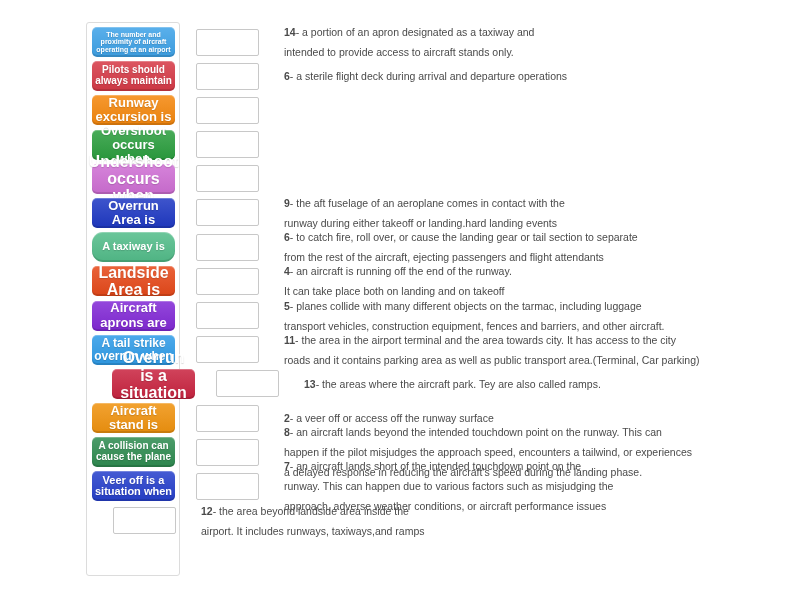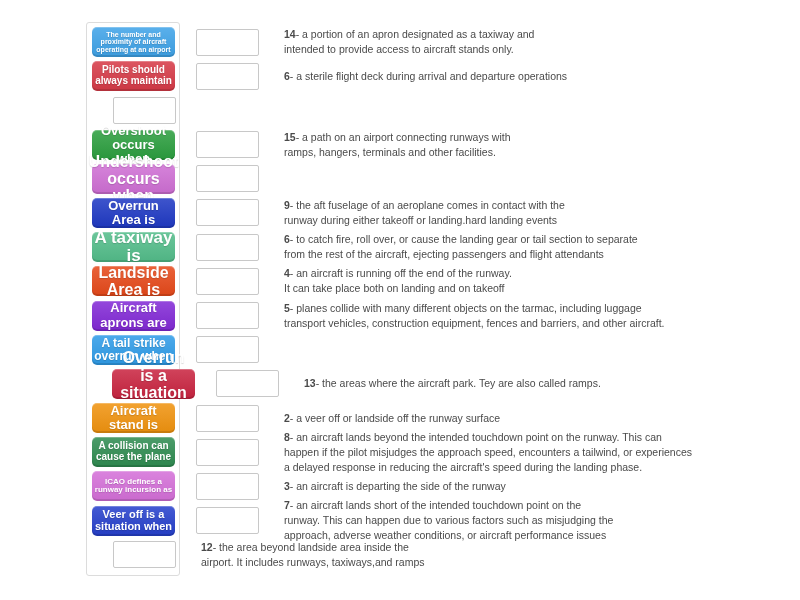--- a/index.html
+++ b/index.html
@@ -11,21 +11,21 @@
   .row{display:flex;align-items:center;height:30px;margin-bottom:4.2px;}
   .tile{flex:none;width:83px;height:30px;box-sizing:border-box;border-radius:5px;
         color:#ffffff;font-weight:bold;text-align:center;white-space:pre-line;
         display:flex;align-items:center;justify-content:center;line-height:1.08;
         padding:1px 2px;cursor:pointer;
         background-image:linear-gradient(rgba(255,255,255,0.14),rgba(0,0,0,0.05));
         box-shadow:inset 0 -2px 0 rgba(0,0,0,0.12), inset 0 1px 0 rgba(255,255,255,0.25);
         text-shadow:0 1px 1px rgba(0,0,0,0.15);}
   .slot{flex:none;width:63px;height:27px;box-sizing:border-box;margin-left:21px;
         border:1px solid #c8c8c8;border-radius:2px;background:#ffffff;}
-  .def{flex:1;margin-left:25px;font-size:10.5px;line-height:15px;color:#4a4a4a;}
+  .def{flex:1;margin-left:25px;font-size:10.5px;line-height:20px;color:#4a4a4a;}
   .def .num{font-weight:bold;}
   .def .body{white-space:pre-line;}
 </style>
 </head>
 <body>
 
 <div class="page">
   <div class="terms-panel"></div>
   <div class="rows">
 
@@ -39,47 +39,47 @@
     </div>
 
     <div class="row">
       <div class="tile" style="background-color: rgb(214, 58, 71); font-size: 10px;">Pilots should
 always maintain</div>
       <div class="slot"></div>
       <div class="def"><span class="num">6</span><span class="body">- a sterile flight deck during arrival and departure operations</span></div>
     </div>
 
     <div class="row">
+      <div class="tile" style="background-color: rgb(245, 136, 14); font-size: 13px;">Runway
+excursion is</div>
       <div class="slot"></div>
     </div>
 
     <div class="row">
       <div class="tile" style="background-color: rgb(43, 158, 62); font-size: 13px;">Overshoot
 occurs when</div>
       <div class="slot"></div>
-      <div class="def"><span class="num">15</span><span class="body">- a path on an airport connecting runways with
-ramps, hangers, terminals and other facilities.</span></div>
     </div>
 
     <div class="row">
       <div class="tile" style="background-color: rgb(207, 111, 212); font-size: 16px;">Undershoot
 occurs when</div>
       <div class="slot"></div>
     </div>
 
     <div class="row">
       <div class="tile" style="background-color: rgb(31, 57, 196); font-size: 13px;">Overrun
 Area is</div>
       <div class="slot"></div>
       <div class="def"><span class="num">9</span><span class="body">- the aft fuselage of an aeroplane comes in contact with the
 runway during either takeoff or landing.hard landing events</span></div>
     </div>
 
     <div class="row">
-      <div class="tile" style="background-color: rgb(83, 189, 138); font-size: 17px;">A taxiway is</div>
+      <div class="tile" style="background-color: rgb(83, 189, 138); font-size: 11px; border-radius: 11px;">A taxiway is</div>
       <div class="slot"></div>
       <div class="def"><span class="num">6</span><span class="body">- to catch fire, roll over, or cause the landing gear or tail section to separate
 from the rest of the aircraft, ejecting passengers and flight attendants</span></div>
     </div>
 
     <div class="row">
       <div class="tile" style="background-color: rgb(230, 73, 26); font-size: 16px;">Landside
 Area is</div>
       <div class="slot"></div>
       <div class="def"><span class="num">4</span><span class="body">- an aircraft is running off the end of the runway.
@@ -91,51 +91,47 @@
 aprons are</div>
       <div class="slot"></div>
       <div class="def"><span class="num">5</span><span class="body">- planes collide with many different objects on the tarmac, including luggage
 transport vehicles, construction equipment, fences and barriers, and other aircraft.</span></div>
     </div>
 
     <div class="row">
       <div class="tile" style="background-color: rgb(47, 156, 232); font-size: 12px;">A tail strike
 overrun when</div>
       <div class="slot"></div>
+      <div class="def"><span class="num">11</span><span class="body">- the area in the airport terminal and the area towards city. It has access to the city
+roads and it contains parking area as well as public transport area.(Terminal, Car parking)</span></div>
     </div>
 
     <div class="row">
       <div class="tile" style="background-color: rgb(201, 36, 64); font-size: 16px; margin-left: 20px;">Overrun is a
 situation when</div>
       <div class="slot"></div>
       <div class="def"><span class="num">13</span><span class="body">- the areas where the aircraft park. Tey are also called ramps.</span></div>
     </div>
 
     <div class="row">
       <div class="tile" style="background-color: rgb(240, 147, 15); font-size: 13px;">Aircraft
 stand is</div>
       <div class="slot"></div>
-      <div class="def"><span class="num">2</span><span class="body">- a veer off or landside off the runway surface</span></div>
+      <div class="def"><span class="num">2</span><span class="body">- a veer off or access off the runway surface</span></div>
     </div>
 
     <div class="row">
       <div class="tile" style="background-color: rgb(47, 140, 81); font-size: 10px;">A collision can
 cause the plane</div>
       <div class="slot"></div>
       <div class="def"><span class="num">8</span><span class="body">- an aircraft lands beyond the intended touchdown point on the runway. This can
 happen if the pilot misjudges the approach speed, encounters a tailwind, or experiences
 a delayed response in reducing the aircraft's speed during the landing phase.</span></div>
     </div>
 
-    <div class="row">
-      <div class="tile" style="background-color: rgb(212, 111, 216); font-size: 8px;">ICAO defines a
-runway incursion as</div>
-      <div class="slot"></div>
-      <div class="def"><span class="num">3</span><span class="body">- an aircraft is departing the side of the runway</span></div>
-    </div>
 
     <div class="row">
       <div class="tile" style="background-color: rgb(38, 64, 204); font-size: 11px;">Veer off is a
 situation when</div>
       <div class="slot"></div>
       <div class="def"><span class="num">7</span><span class="body">- an aircraft lands short of the intended touchdown point on the
 runway. This can happen due to various factors such as misjudging the
 approach, adverse weather conditions, or aircraft performance issues</span></div>
     </div>
 

